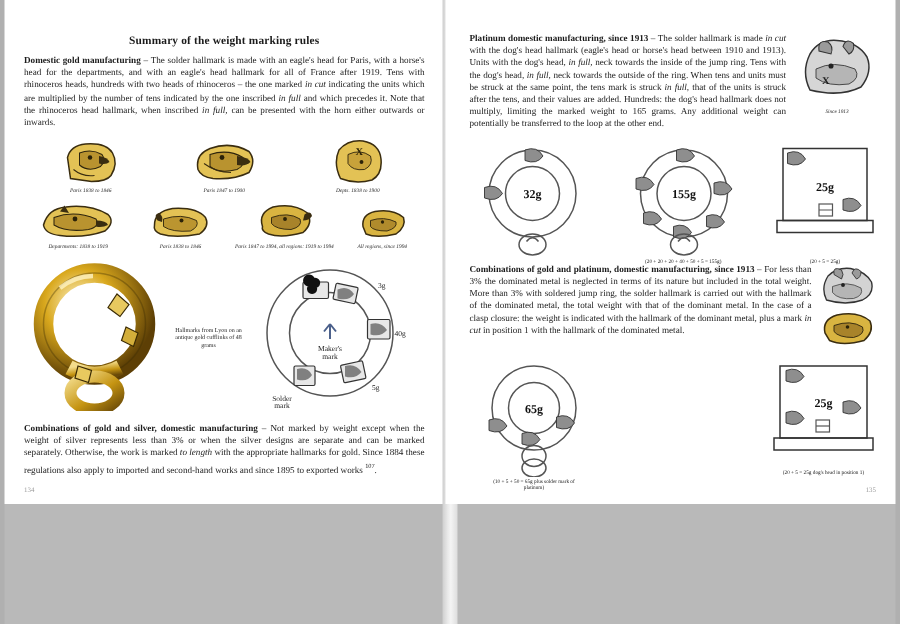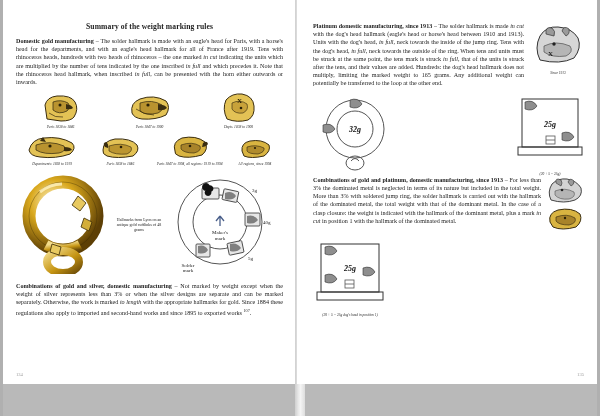--- a/index.html
+++ b/index.html
@@ -2,21 +2,21 @@
 <html><head>
 <meta charset="utf-8">
 <style>
   html,body{margin:0;padding:0;}
   body{
     width:600px;height:416px;overflow:hidden;
     background:#b9b9b9;
     font-family:"Liberation Serif", serif;
   }
   .spread{position:relative;width:600px;height:416px;display:flex;}
-  .page{position:relative;background:#ffffff;height:384px;box-sizing:border-box;}
+  .page{position:relative;background:#ffffff;height:336px;box-sizing:border-box;}
   .page-left{width:297px;padding:22px 14px 0 16px;}
   .page-right{width:303px;padding:22px 14px 0 16px;}
   .gutter{position:absolute;left:295px;top:0;width:10px;height:416px;
     background:linear-gradient(to right,#cfcfcf,#e9e9e9 35%,#f4f4f4 55%,#dddddd);}
   .edge-l{position:absolute;left:0;top:0;width:3px;height:416px;background:#b0b0b0;}
   .edge-r{position:absolute;right:0;top:0;width:3px;height:416px;background:#b0b0b0;}
 
   h1.title{
     font-size:7.6px;font-weight:bold;text-align:center;margin:0 0 6px 0;
     letter-spacing:.1px;color:#1b1b1b;
@@ -38,21 +38,21 @@
 
   
   .band{display:flex;align-items:center;margin-top:6px;gap:4px;}
   .photo-wrap{width:96px;height:100px;position:relative;}
   .ring-note{font-size:4px;line-height:5px;text-align:center;width:46px;color:#1b1b1b;}
   .diagram-wrap{width:108px;height:104px;}
 
   
   .hl-head{position:relative;float:right;width:56px;margin:0 0 2px 6px;text-align:center;}
   .hl-head .cap{font-size:3.5px;font-style:italic;color:#2a2a2a;display:block;margin-top:1px;}
-  .dia-row{display:flex;align-items:flex-start;justify-content:space-between;margin-top:4px;font-style:italic;}
+  .dia-row{display:flex;align-items:flex-start;justify-content:space-between;margin-top:4px;}
   .dia-cell{display:flex;flex-direction:column;align-items:center;}
   .dia-cap{font-size:3.5px;line-height:4.2px;text-align:center;margin-top:1px;color:#222;}
   .weight{font-size:8px;font-weight:bold;fill:#111;}
   .clear{clear:both;}
 
   .folio{position:absolute;bottom:7px;font-size:4.6px;color:#9a9a9a;}
   .folio-l{left:16px;}
   .folio-r{right:16px;}
 
   .side-figs{float:right;width:40px;margin:0 0 2px 5px;}
@@ -240,20 +240,38 @@
           <g fill="#8e8e8e" stroke="#333" stroke-width=".6">
             <path d="M37 3 q8 -3 12 4 q-4 6 -12 3 z"></path>
             <path d="M10 28 q8 -3 12 4 q-4 6 -12 3 z"></path>
           </g>
           <ellipse cx="42" cy="66" rx="9" ry="7" fill="none" stroke="#555" stroke-width="1"></ellipse>
           <path d="M38 64 q4 -5 8 0" fill="none" stroke="#555" stroke-width="1"></path>
         </svg>
         <span class="dia-cap"></span>
       </div>
 
+      <div class="dia-cell">
+        <svg width="86" height="74" viewBox="0 0 86 74">
+          <circle cx="43" cy="32" r="29" fill="none" stroke="#555" stroke-width="1"></circle>
+          <circle cx="43" cy="32" r="18" fill="none" stroke="#555" stroke-width="1"></circle>
+          <text x="43" y="35" text-anchor="middle" class="weight" font-family="Liberation Serif, serif">155g</text>
+          <g fill="#8e8e8e" stroke="#333" stroke-width=".6">
+            <path d="M38 3 q8 -3 12 4 q-4 6 -12 3 z"></path>
+            <path d="M11 22 q8 -3 12 4 q-4 6 -12 3 z"></path>
+            <path d="M63 25 q8 -3 12 4 q-4 6 -12 3 z"></path>
+            <path d="M16 45 q8 -3 12 4 q-4 6 -12 3 z"></path>
+            <path d="M58 47 q8 -3 12 4 q-4 6 -12 3 z"></path>
+            <path d="M36 54 q8 -3 12 4 q-4 6 -12 3 z"></path>
+          </g>
+          <ellipse cx="43" cy="66" rx="9" ry="7" fill="none" stroke="#555" stroke-width="1"></ellipse>
+          <path d="M39 64 q4 -5 8 0" fill="none" stroke="#555" stroke-width="1"></path>
+        </svg>
+        <span class="dia-cap">(20 + 20 + 20 + 40 + 50 + 5 = 155g)</span>
+      </div>
 
       <div class="dia-cell">
         <svg width="72" height="74" viewBox="0 0 72 74">
           <rect x="8" y="2" width="56" height="48" fill="none" stroke="#333" stroke-width="1"></rect>
           <text x="36" y="30" text-anchor="middle" class="weight" font-family="Liberation Serif, serif">25g</text>
           <g fill="#8e8e8e" stroke="#333" stroke-width=".6">
             <path d="M11 5 q8 -3 12 4 q-4 6 -12 3 z"></path>
             <path d="M48 36 q8 -3 12 4 q-4 6 -12 3 z"></path>
           </g>
           <rect x="32" y="39" width="9" height="8" fill="none" stroke="#555" stroke-width=".8"></rect>
@@ -279,20 +297,35 @@
       </svg>
     </div>
 
     <p class="body">
       <b>Combinations of gold and platinum, domestic manufacturing, since 1913</b><span> – For less than 3% the dominated metal is neglected in terms of its nature but included in the total weight. More than 3% with soldered jump ring, the solder hallmark is carried out with the hallmark of the dominated metal, the total weight with that of the dominant metal. In the case of a clasp closure: the weight is indicated with the hallmark of the dominant metal, plus a mark </span><i>in cut</i><span> in position 1 with the hallmark of the dominated metal.</span>
     </p>
     <div class="clear"></div>
 
     <div class="dia-row" style="margin-top:6px">
 
+      <div class="dia-cell">
+        <svg width="86" height="76" viewBox="0 0 86 76">
+          <circle cx="43" cy="30" r="28" fill="none" stroke="#555" stroke-width="1"></circle>
+          <circle cx="43" cy="30" r="17" fill="none" stroke="#555" stroke-width="1"></circle>
+          <text x="43" y="33" text-anchor="middle" class="weight" font-family="Liberation Serif, serif">65g</text>
+          <g fill="#8e8e8e" stroke="#333" stroke-width=".6">
+            <path d="M13 38 q8 -3 12 4 q-4 6 -12 3 z"></path>
+            <path d="M58 36 q8 -3 12 4 q-4 6 -12 3 z"></path>
+            <path d="M35 47 q8 -3 12 4 q-4 6 -12 3 z"></path>
+          </g>
+          <ellipse cx="43" cy="62" rx="8" ry="7" fill="none" stroke="#555" stroke-width="1"></ellipse>
+          <ellipse cx="43" cy="70" rx="8" ry="6" fill="none" stroke="#555" stroke-width="1"></ellipse>
+        </svg>
+        <span class="dia-cap" style="width:62px">(10 + 5 + 50 = 65g plus solder mark of platinum)</span>
+      </div>
 
       <div class="dia-cell">
         <svg width="74" height="70" viewBox="0 0 74 70">
           <rect x="8" y="2" width="58" height="48" fill="none" stroke="#333" stroke-width="1"></rect>
           <text x="37" y="29" text-anchor="middle" class="weight" font-family="Liberation Serif, serif">25g</text>
           <g fill="#8e8e8e" stroke="#333" stroke-width=".6">
             <path d="M12 5 q8 -3 12 4 q-4 6 -12 3 z"></path>
             <path d="M12 33 q8 -3 12 4 q-4 6 -12 3 z"></path>
             <path d="M50 26 q8 -3 12 4 q-4 6 -12 3 z"></path>
           </g>

